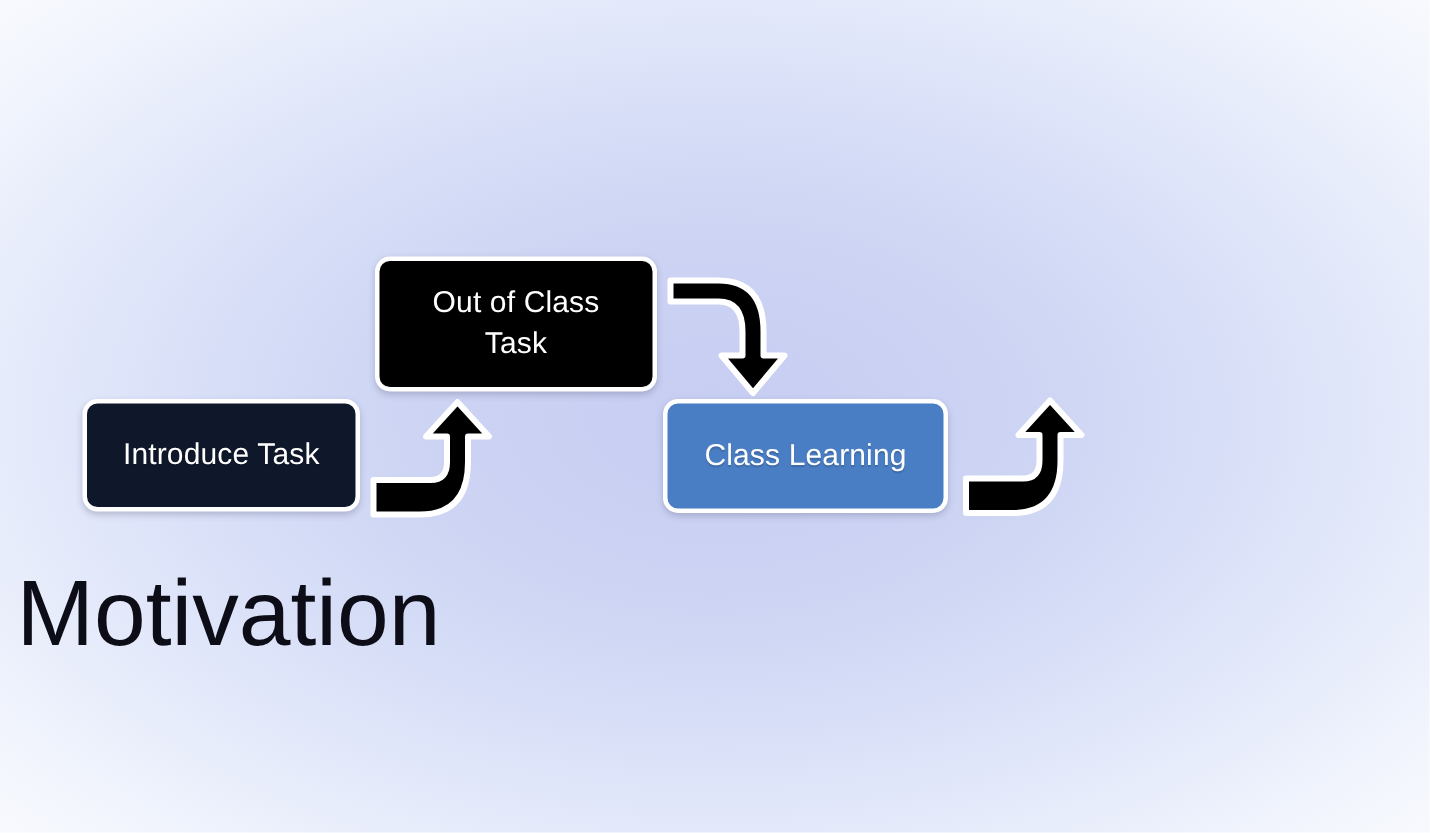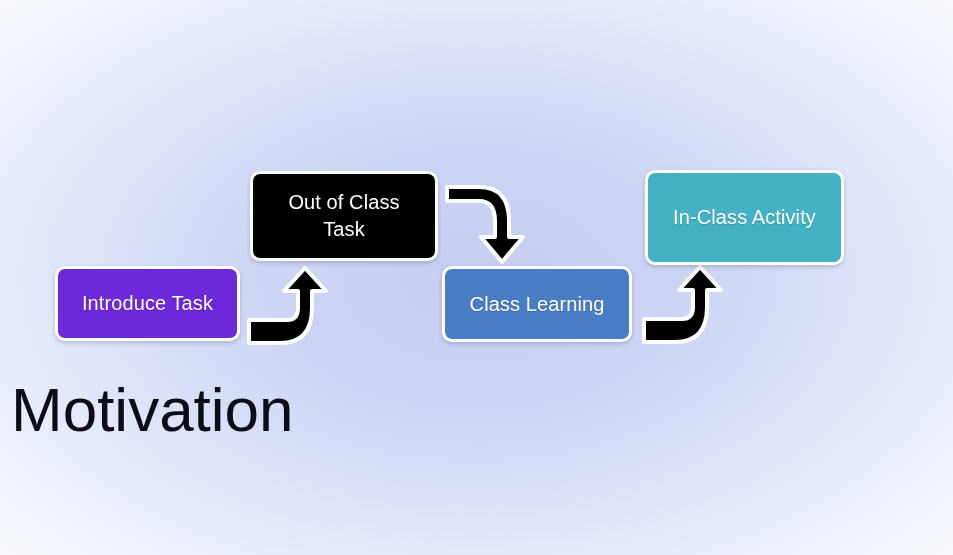--- a/index.html
+++ b/index.html
@@ -55,21 +55,21 @@
     line-height: 1.35;
     letter-spacing: 0.1px;
     box-shadow: 0 2px 4px rgba(80, 80, 110, 0.28);
   }
 
   #box-introduce-task {
     left: 55px;
     top: 266px;
     width: 185px;
     height: 75px;
-    background-color: #6d28d9;
+    background-color: #0f172a;
   }
 
   #box-out-of-class-task {
     left: 250px;
     top: 171px;
     width: 188px;
     height: 90px;
     background-color: #000000;
   }
 
@@ -194,19 +194,16 @@
                L 38 28
                L 59 5
                L 80 28
                L 66 28
                L 66 45
                Q 66 80 34 80
                Z"></path>
     </svg>
   </div>
 
-  <div class="pbox" id="box-in-class-activity">
-    <span class="pbox-label">In-Class Activity</span>
-  </div>
 
   <div id="title-motivation">Motivation</div>
 
 </div>
 
 </body></html>

